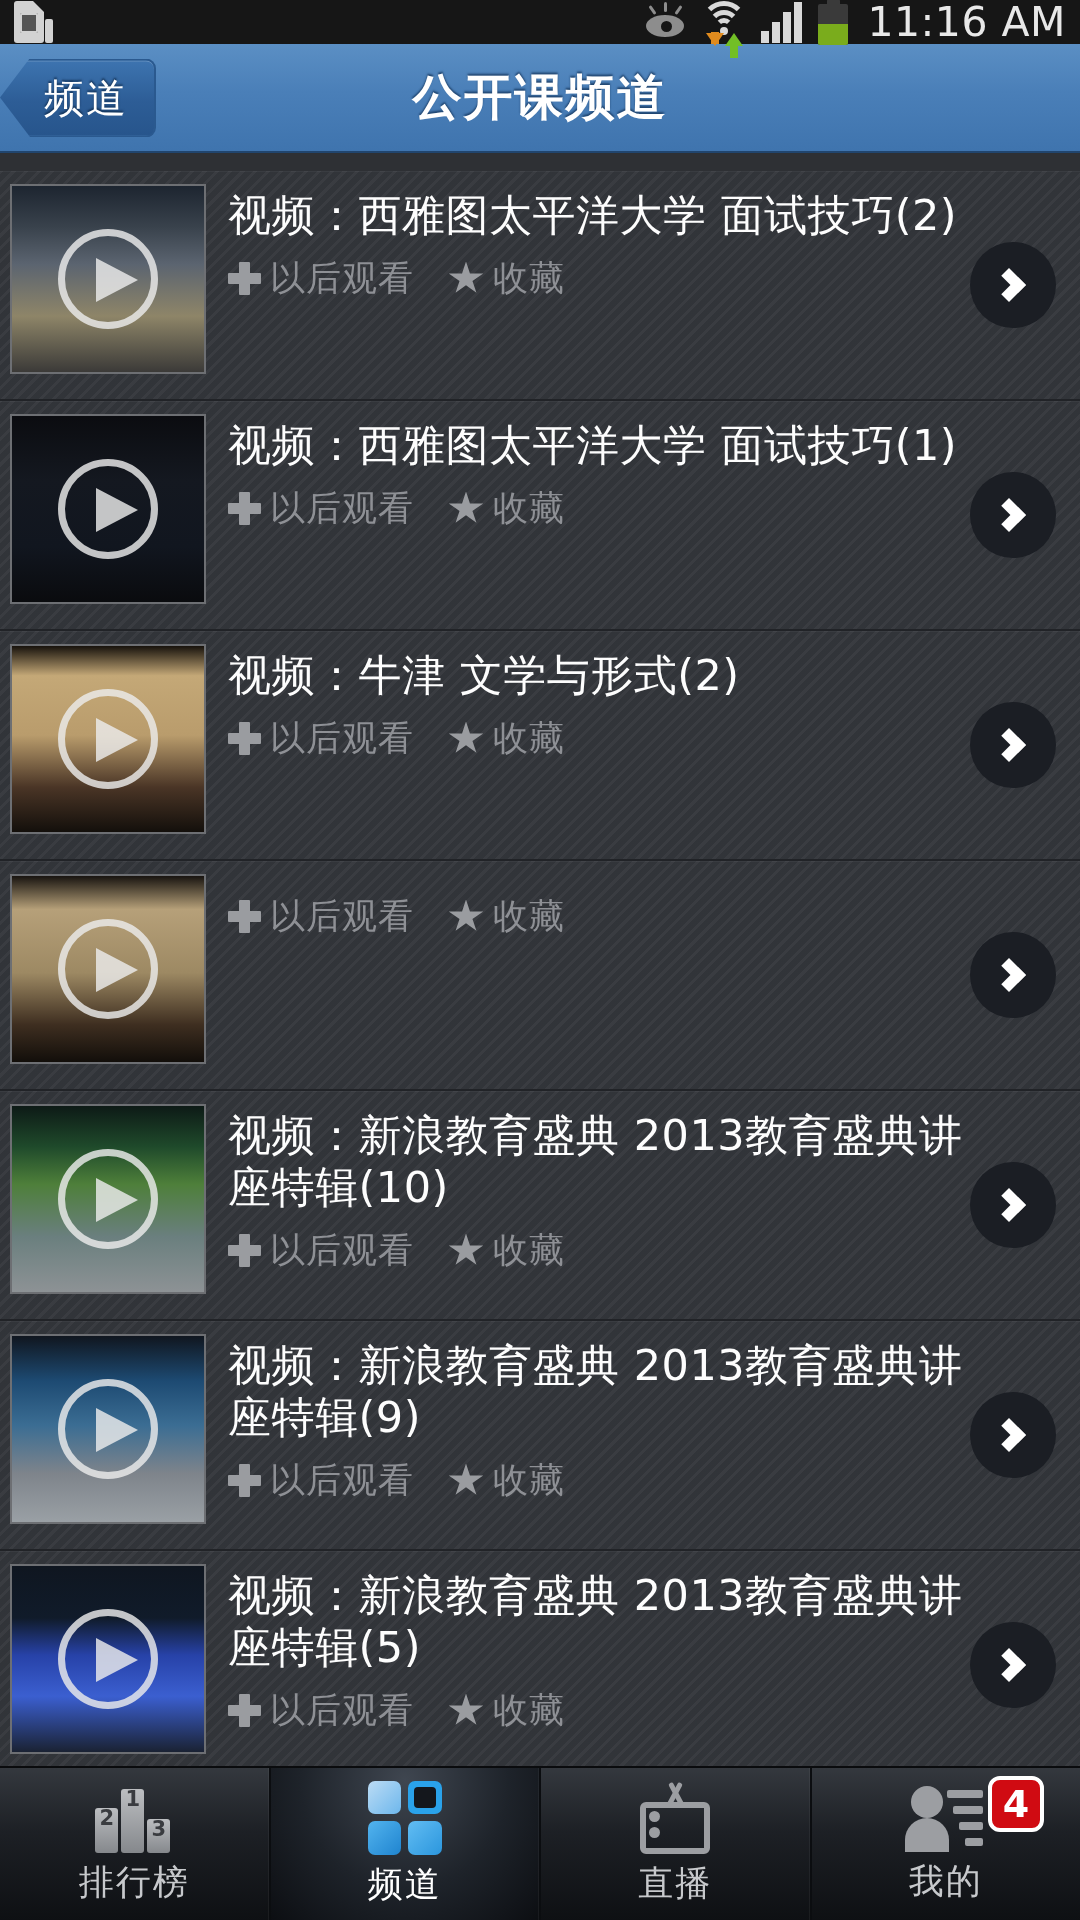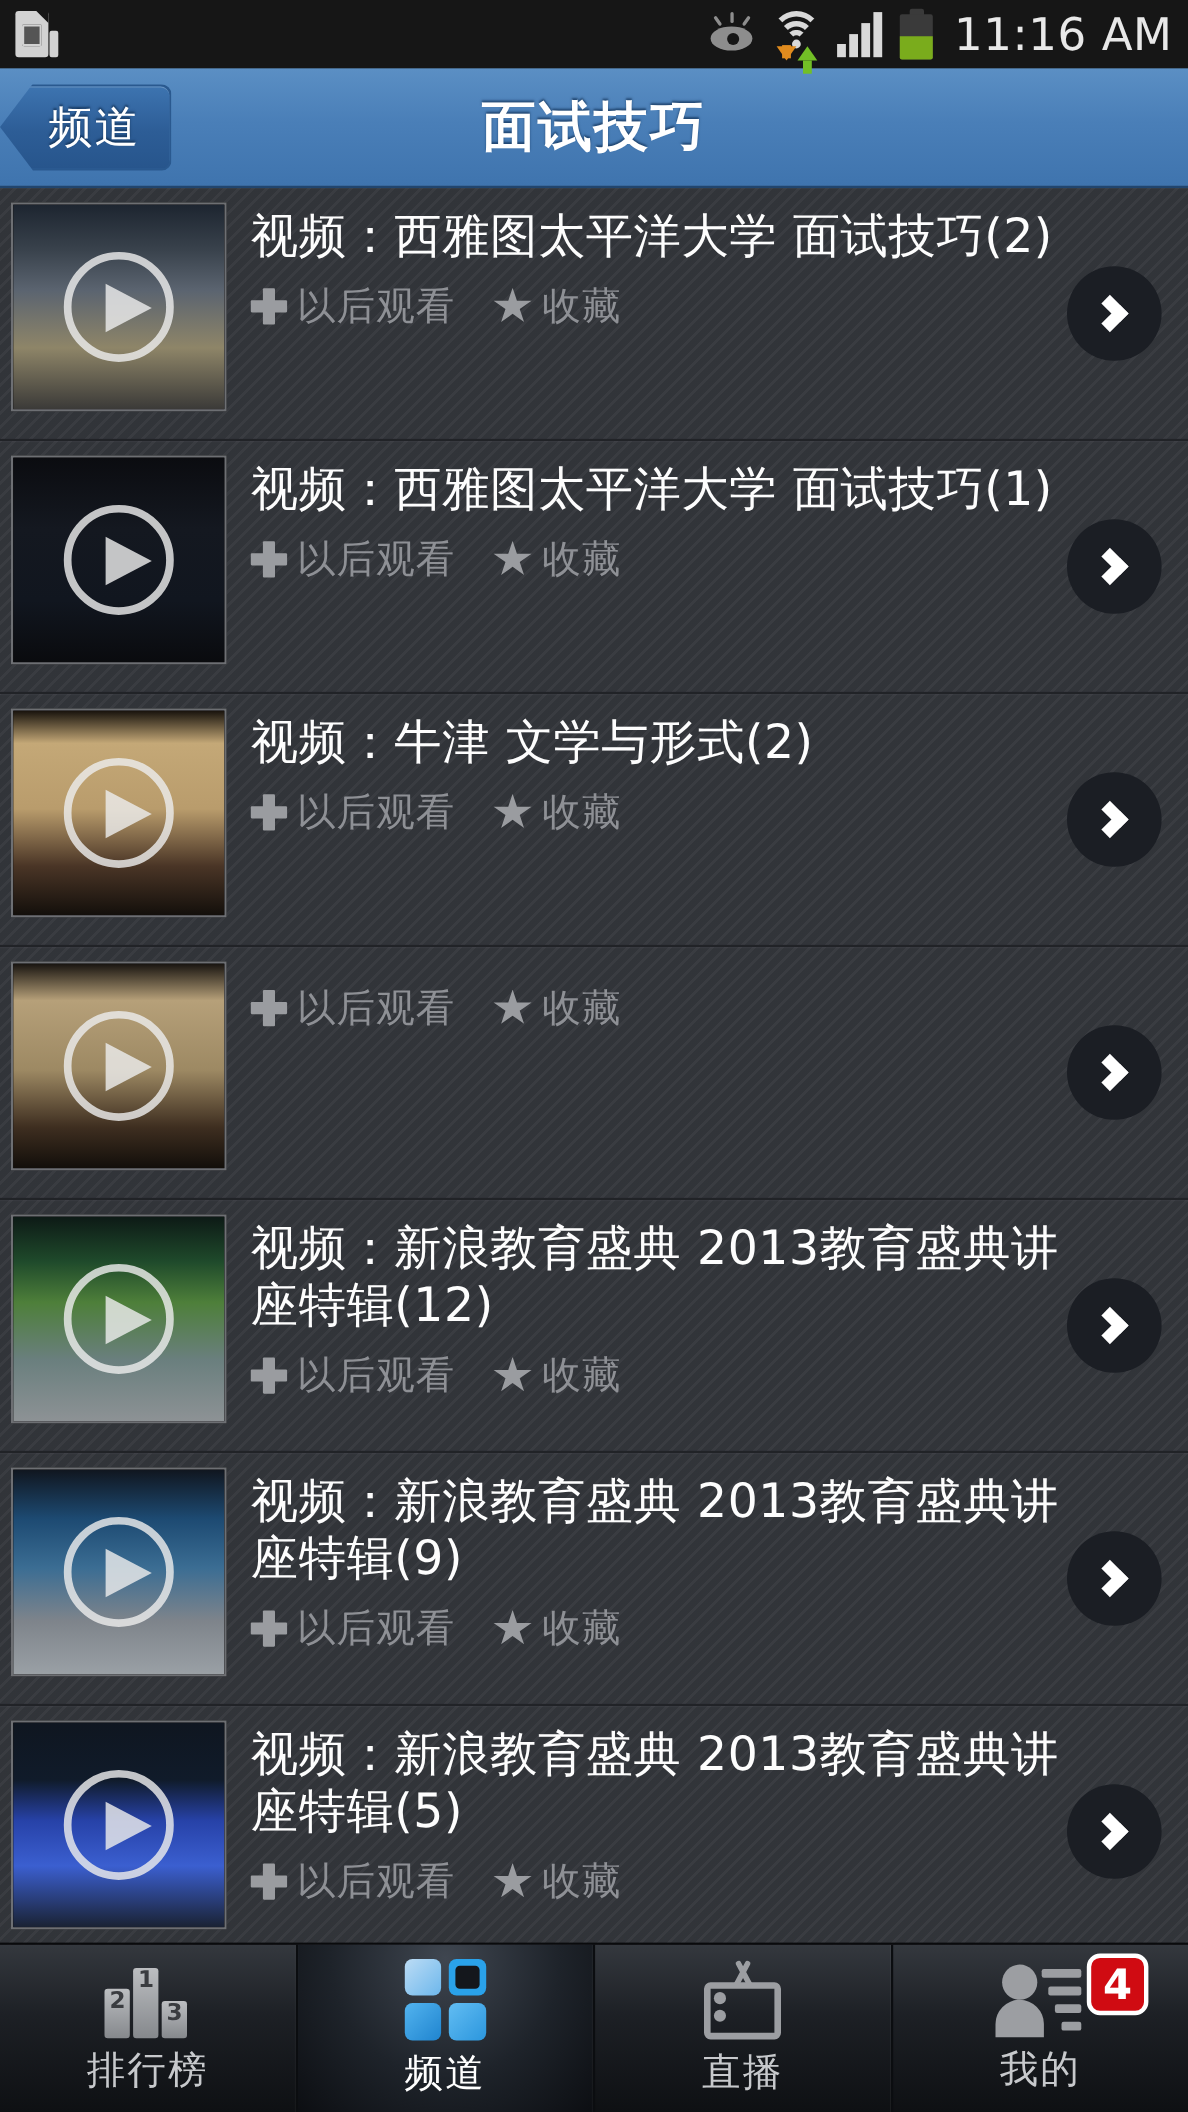--- a/index.html
+++ b/index.html
@@ -6,21 +6,21 @@
   html,body { width:1080px; height:1920px; }
   body {
     font-family:"DejaVu Sans","Liberation Sans",sans-serif;
     background:#2e3034;
     overflow:hidden;
     position:relative;
   }
 
   
   #statusbar {
-    height:62px; width:1080px;
+    height:44px; width:1080px;
     background:#161616;
     display:flex; align-items:center;
     padding:16px 14px;
     position:relative; z-index:40;
   }
   #statusbar .left { display:flex; align-items:center; gap:8px; }
   #statusbar .right { margin-left:auto; display:flex; align-items:center; gap:13px; }
   .clock {
     color:#e8e8e8; font-size:41px; letter-spacing:0.5px;
     font-family:"DejaVu Sans","Liberation Sans",sans-serif;
@@ -354,21 +354,21 @@
         <i class="fill"></i>
     </span>
     <span class="clock">11:16 AM</span>
   </div>
 </div>
 
 <div id="titlebar">
   <div id="back-btn">
     <span>频道</span>
   </div>
-  <div id="page-title">面试技巧</div>
+  <div id="page-title">公开课频道</div>
 </div>
 
 <div id="list">
     <div class="row">
       <div class="thumb-wrap">
         <div class="thumb-img" style="background: linear-gradient(rgb(29, 37, 48) 0%, rgb(57, 66, 76) 22%, rgb(91, 100, 112) 42%, rgb(142, 133, 104) 70%, rgb(59, 58, 56) 100%);"></div>
         <div class="play-ov"></div>
       </div>
       <div class="row-body">
         <div class="row-title">视频：西雅图太平洋大学 面试技巧(2)</div>
@@ -451,21 +451,21 @@
       <div class="chev-btn">
         <i></i>
       </div>
     </div>
     <div class="row">
       <div class="thumb-wrap">
         <div class="thumb-img" style="background: linear-gradient(rgb(13, 26, 22) 0%, rgb(31, 74, 43) 22%, rgb(78, 127, 58) 42%, rgb(106, 127, 126) 70%, rgb(141, 146, 149) 100%);"></div>
         <div class="play-ov"></div>
       </div>
       <div class="row-body">
-        <div class="row-title">视频：新浪教育盛典 2013教育盛典讲座特辑(12)</div>
+        <div class="row-title">视频：新浪教育盛典 2013教育盛典讲座特辑(10)</div>
         <div class="row-actions">
           <div class="act">
             <span class="plus-ic"></span>
             <span class="lbl">以后观看</span>
           </div>
           <div class="act">
             <span class="star-ic"></span>
             <span class="lbl">收藏</span>
           </div>
         </div>

